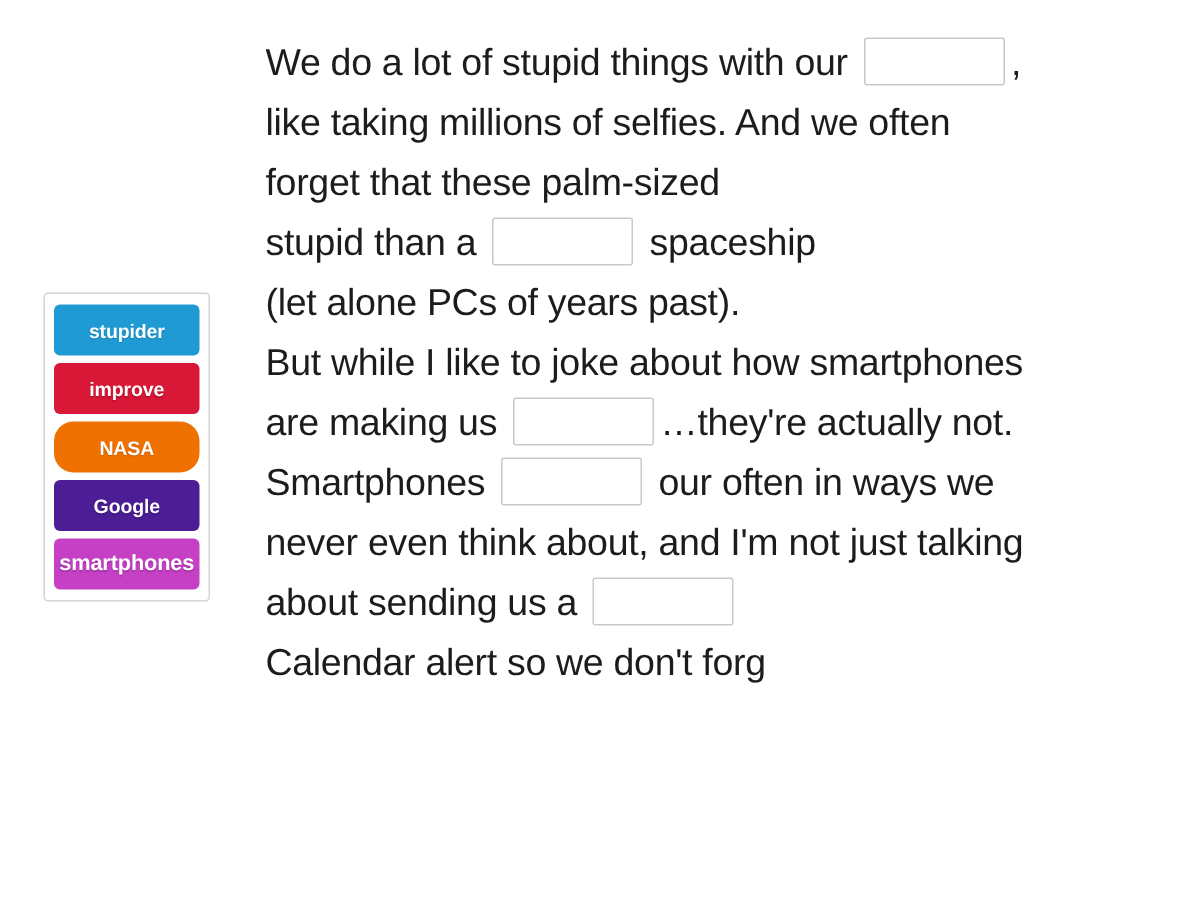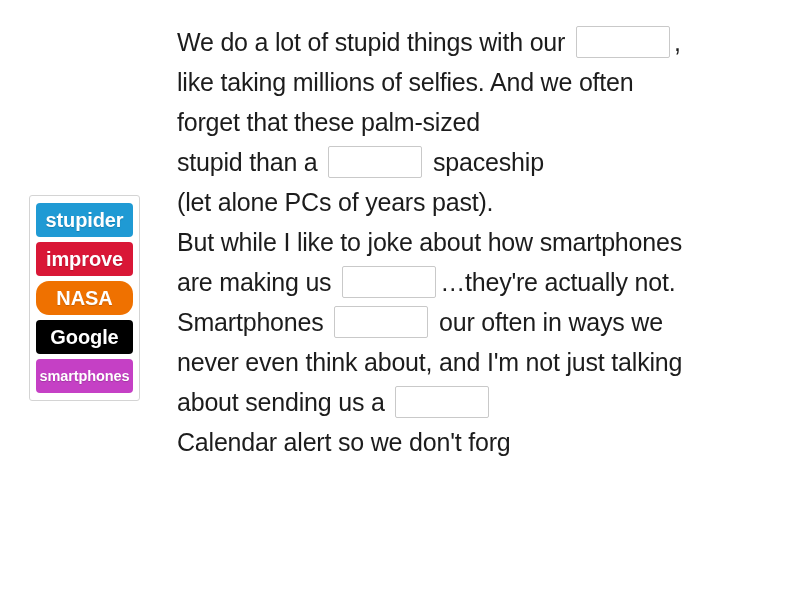--- a/index.html
+++ b/index.html
@@ -34,21 +34,21 @@
   }
   .word-tile {
     height: 34px;
     box-sizing: border-box;
     border-radius: 4px;
     display: flex;
     align-items: center;
     justify-content: center;
     color: #ffffff;
     font-weight: bold;
-    font-size: 20px;
+    font-size: 13px;
     letter-spacing: -0.1px;
     text-shadow: 0 1px 1px rgba(0,0,0,0.18);
     cursor: grab;
     user-select: none;
     white-space: nowrap;
     overflow: hidden;
   }
   .word-tile.small {
     font-size: 14.5px;
   }
@@ -88,21 +88,21 @@
 <div id="word-bank">
   <div class="word-tile" style="background: rgb(31, 154, 212);">
     <span>stupider</span>
   </div>
   <div class="word-tile" style="background: rgb(217, 23, 54);">
     <span>improve</span>
   </div>
   <div class="word-tile" style="background: rgb(239, 113, 0); border-radius: 13px;">
     <span>NASA</span>
   </div>
-  <div class="word-tile" style="background: #000000;">
+  <div class="word-tile" style="background: #4c1d95;">
     <span>Google</span>
   </div>
   <div class="word-tile small" style="background: rgb(197, 64, 197);">
     <span>smartphones</span>
   </div>
 </div>
 
 <div id="cloze-text">
 
   <div class="cloze-line">

